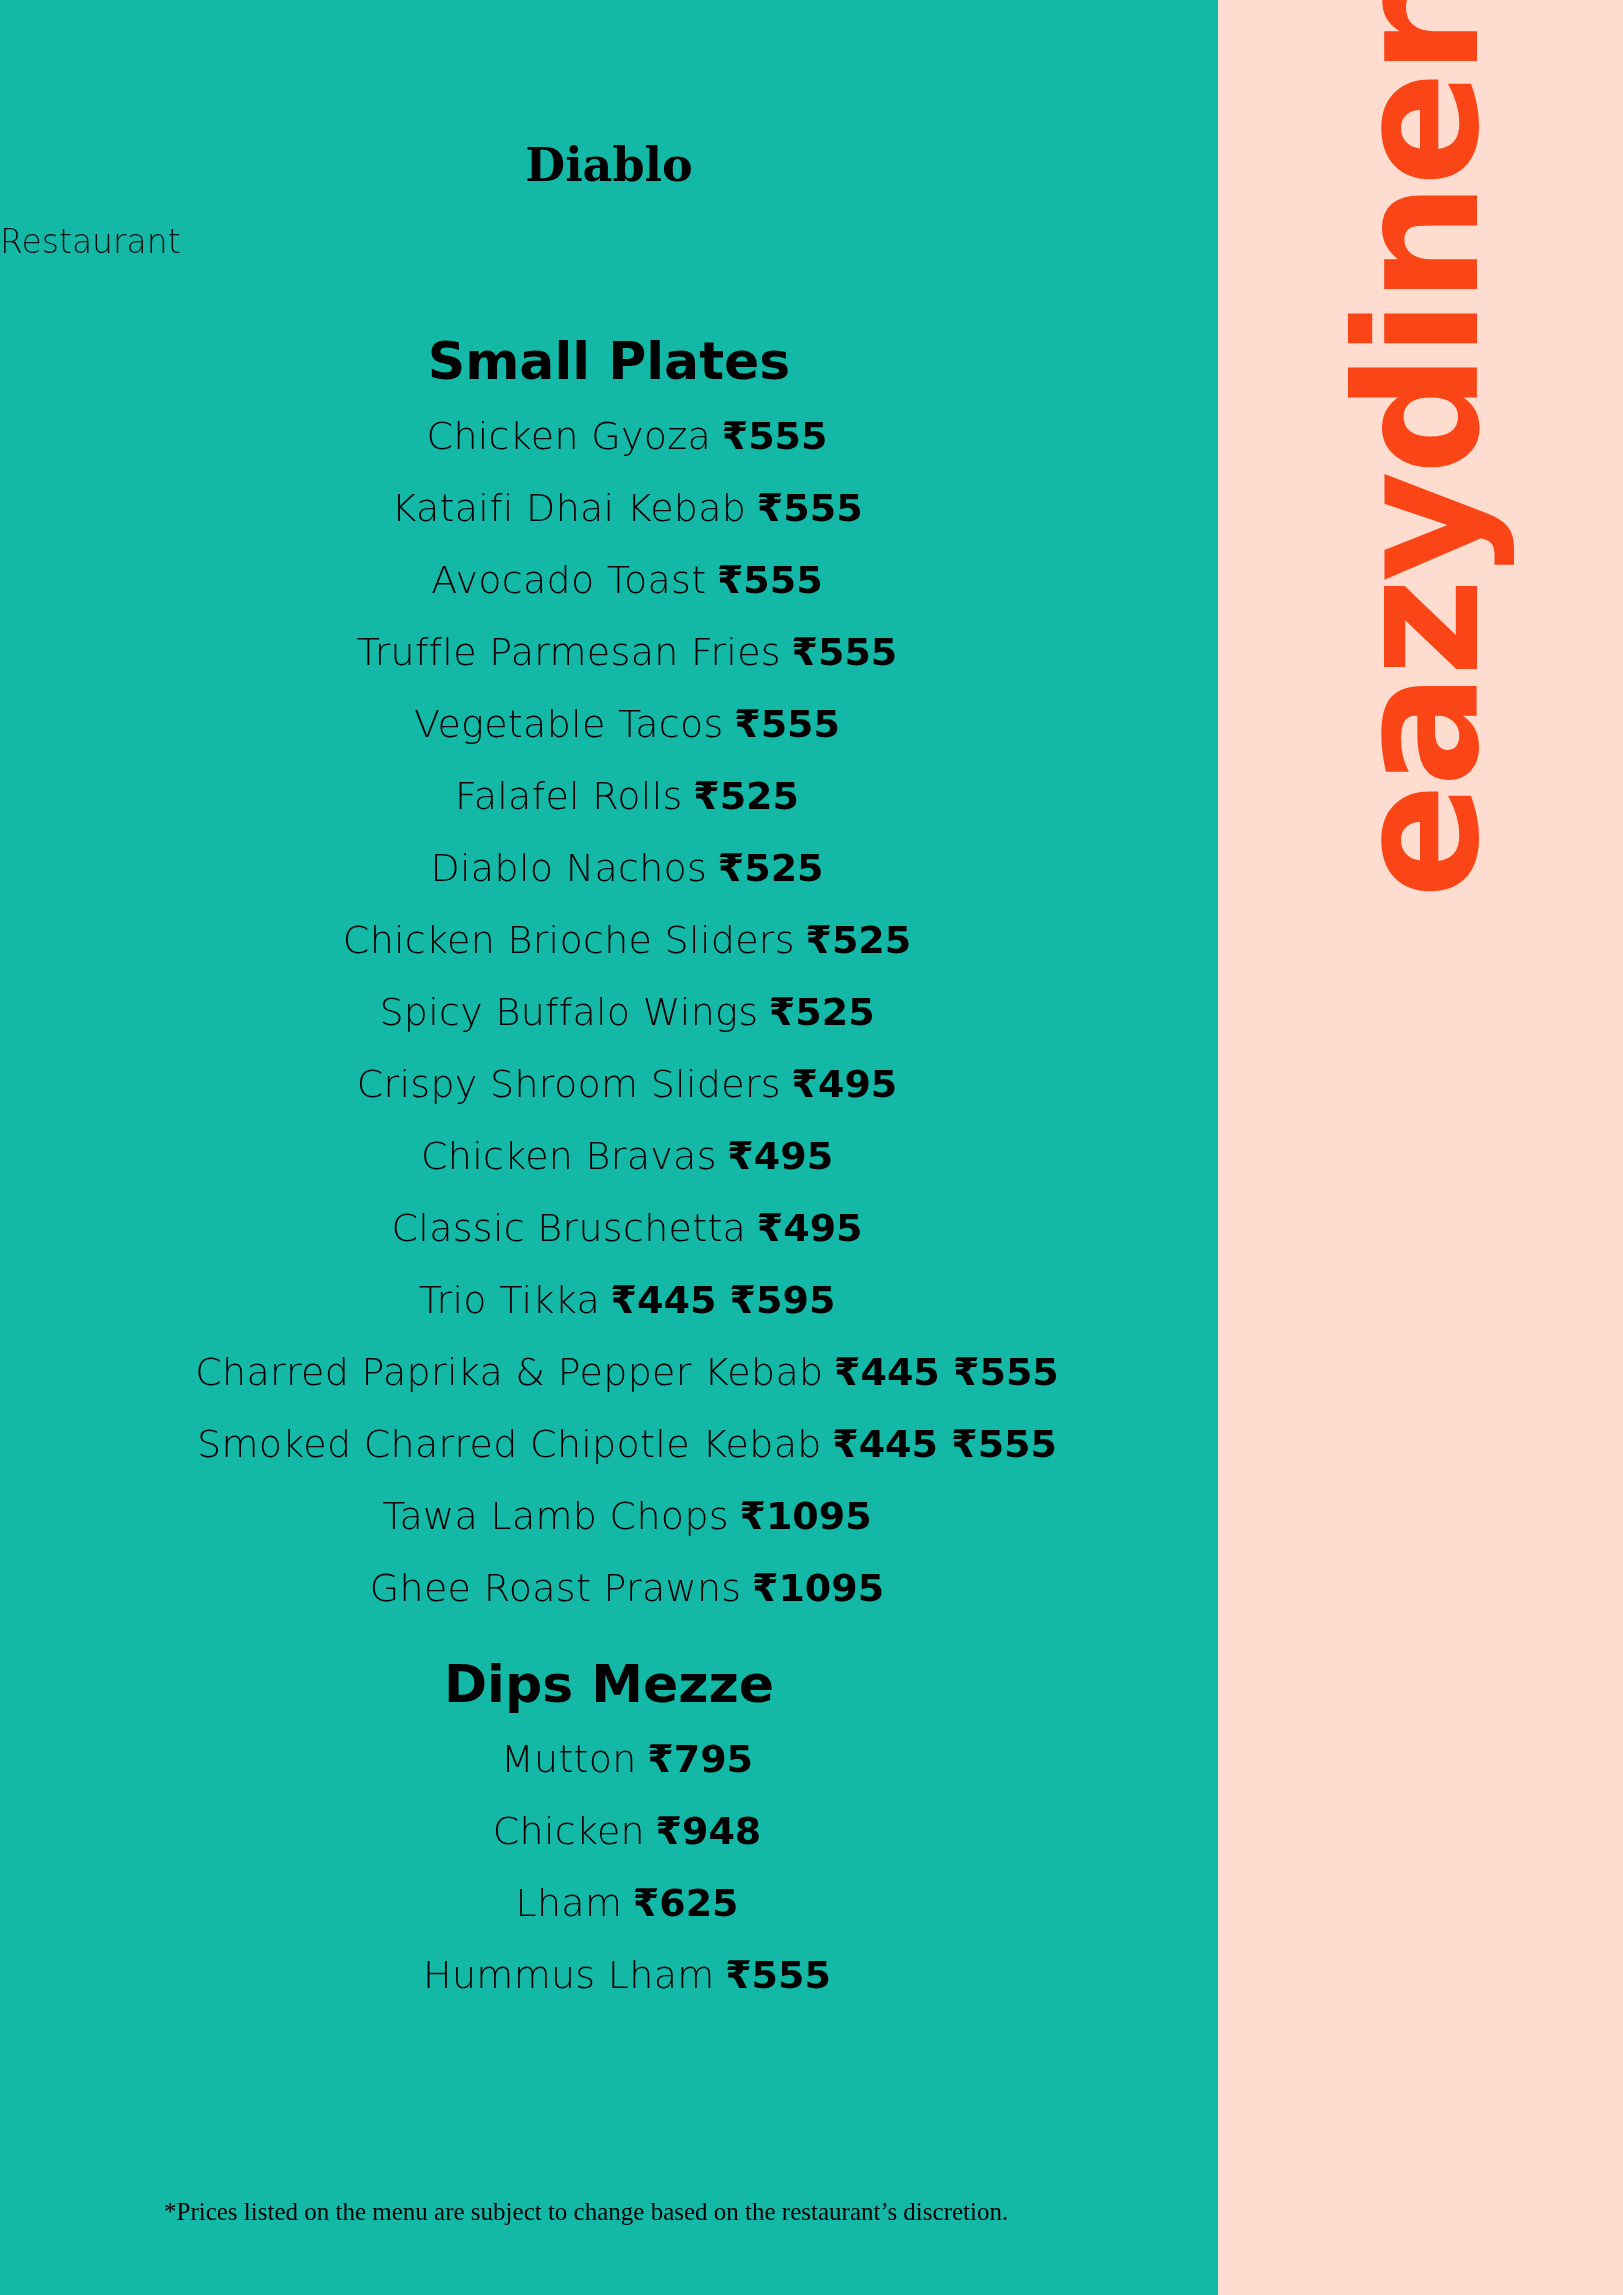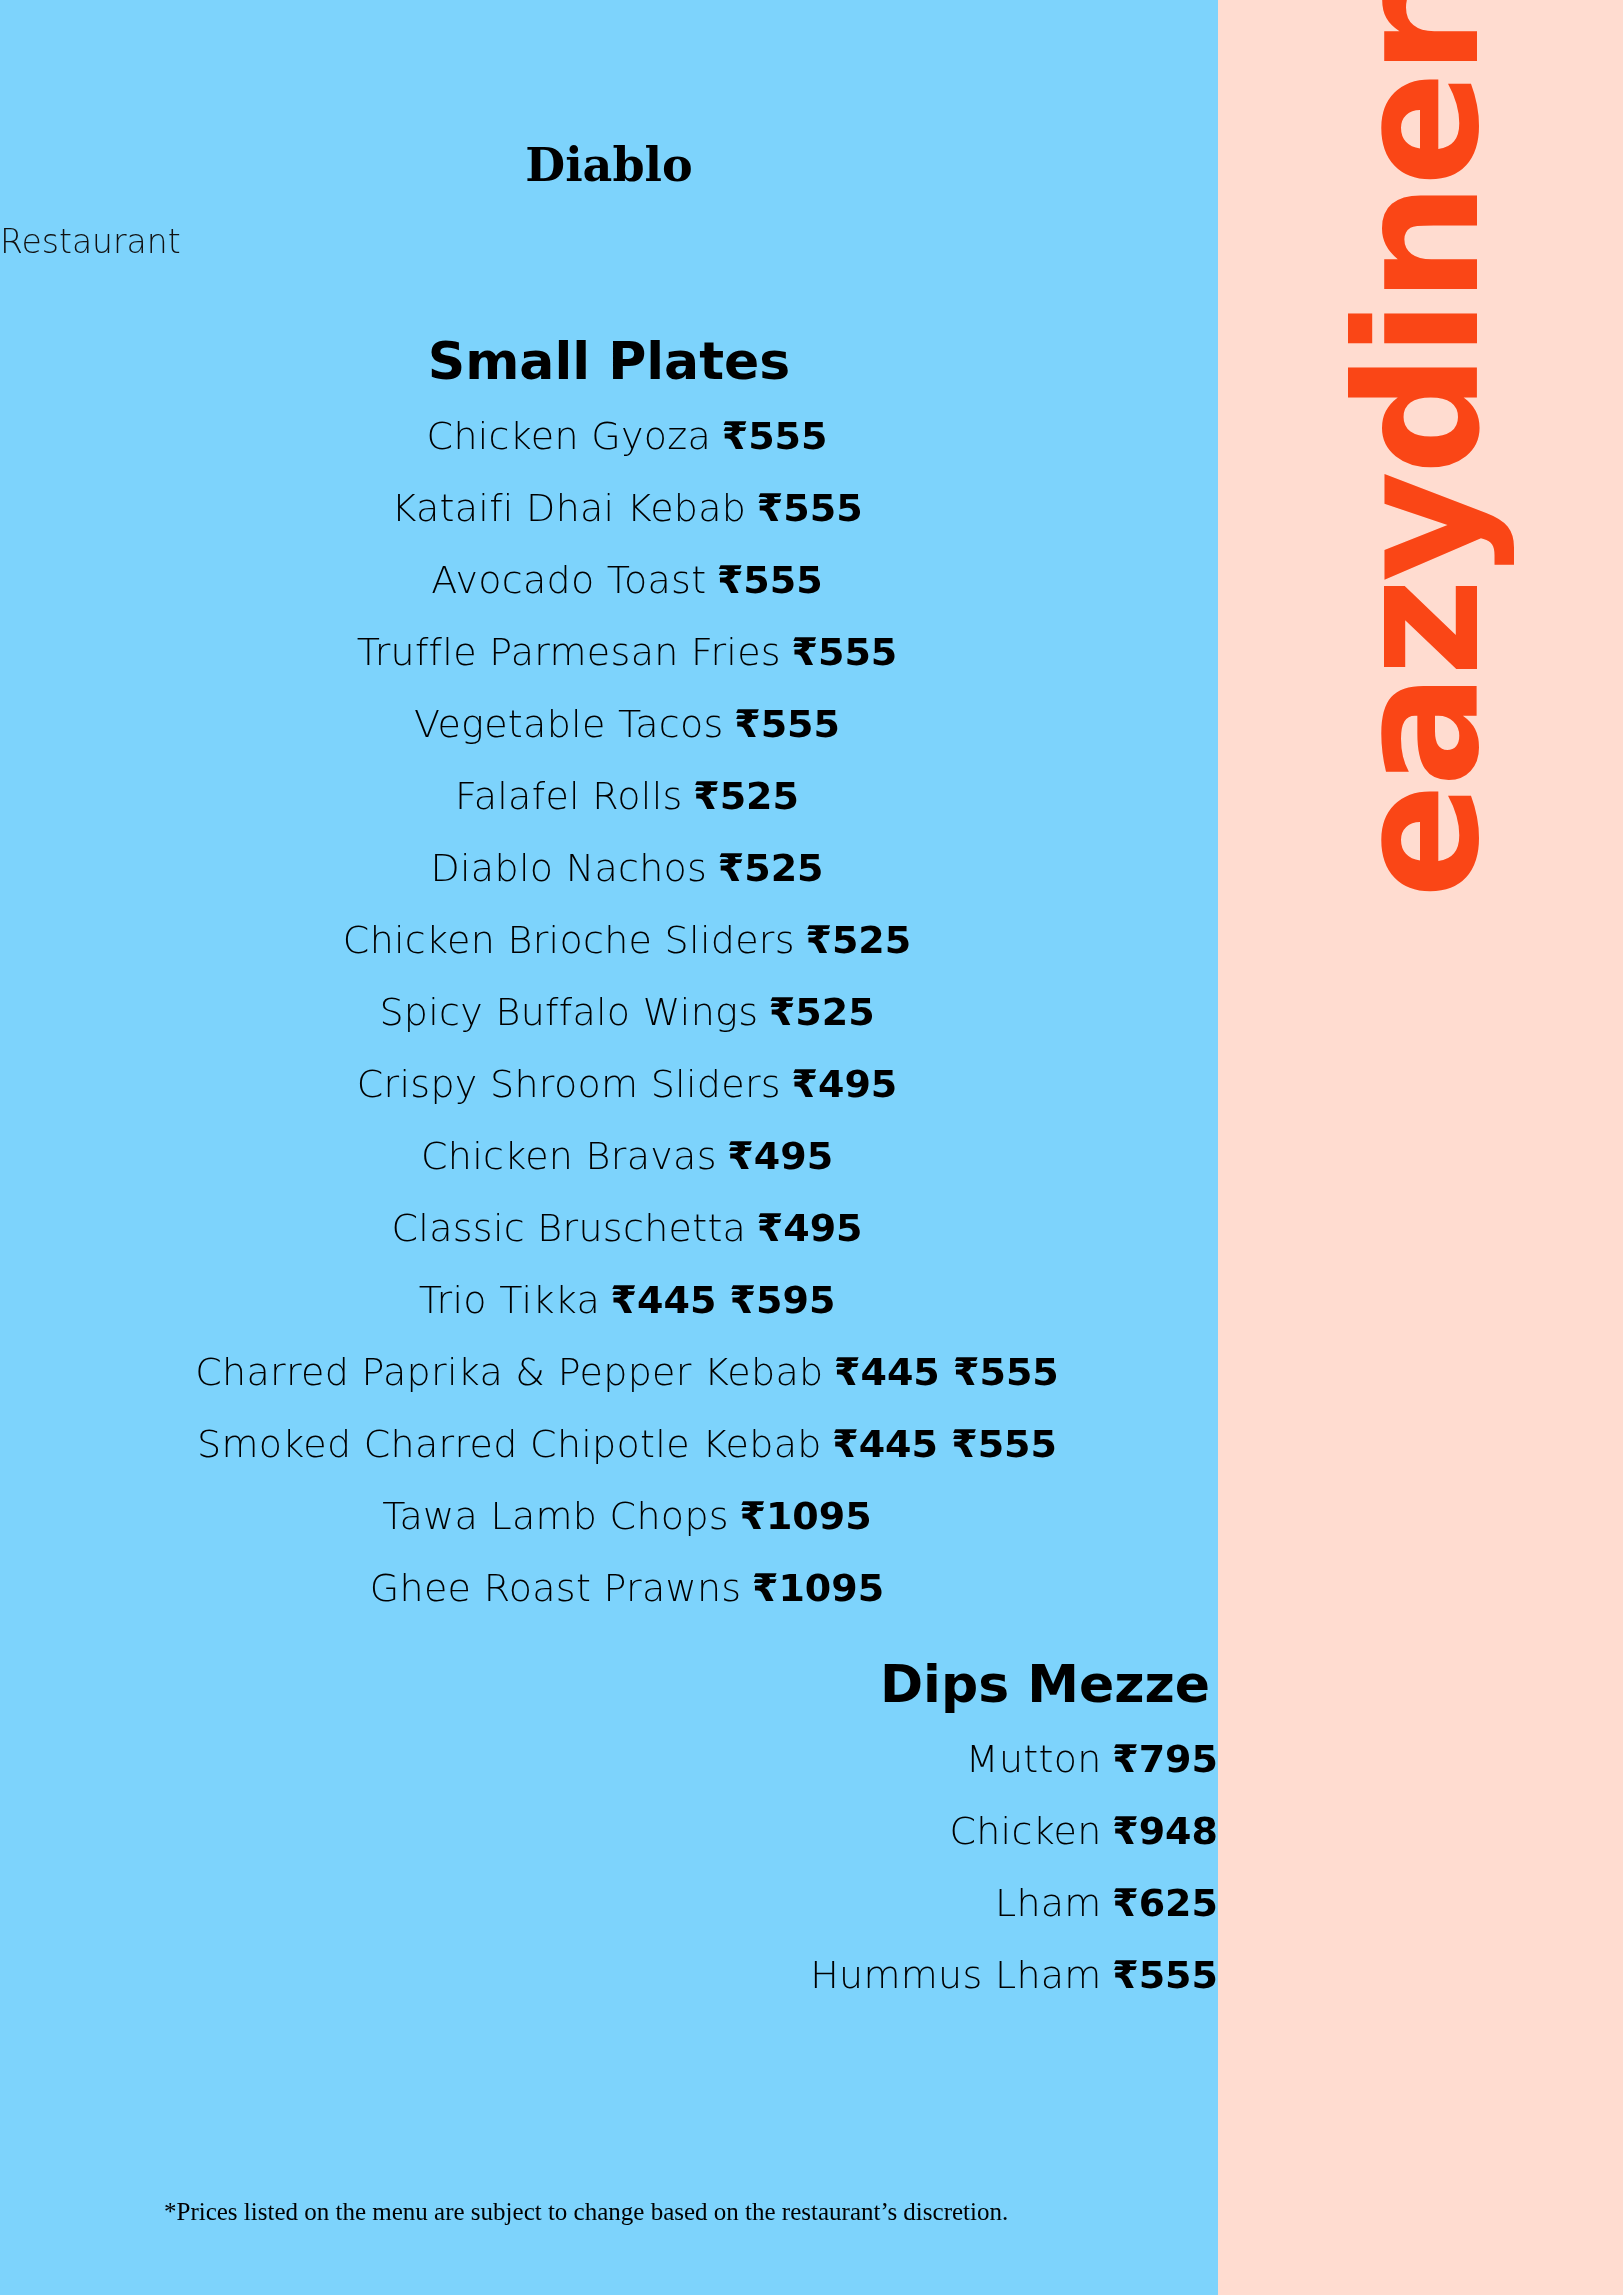--- a/index.html
+++ b/index.html
@@ -14,21 +14,21 @@
     overflow: hidden;
     font-family: "Liberation Sans", sans-serif;
     color: #000000;
   }
   .menu-column {
     position: absolute;
     left: 0;
     top: 0;
     width: 1218px;
     height: 2295px;
-    background: #7dd3fc;
+    background: #14b8a6;
   }
   .brand-strip {
     position: absolute;
     left: 1218px;
     top: 0;
     width: 406px;
     height: 2295px;
     background: #ffdcd0;
   }
   .brand-logo {
@@ -91,21 +91,21 @@
   .item-name {
     font-family: "DejaVu Sans", sans-serif;
     font-weight: 200;
     letter-spacing: 0.3px;
   }
   .item-price {
     font-family: "DejaVu Sans", sans-serif;
     font-weight: bold;
   }
   #section-small-plates { top: 327px; }
-  #section-dips-mezze { top: 1650px; text-align: right; }
+  #section-dips-mezze { top: 1650px; }
   .footnote {
     position: absolute;
     left: 164px;
     top: 2199px;
     font-family: "Liberation Serif", serif;
     font-size: 25px;
     line-height: 1;
     color: #000;
   }
 </style>

